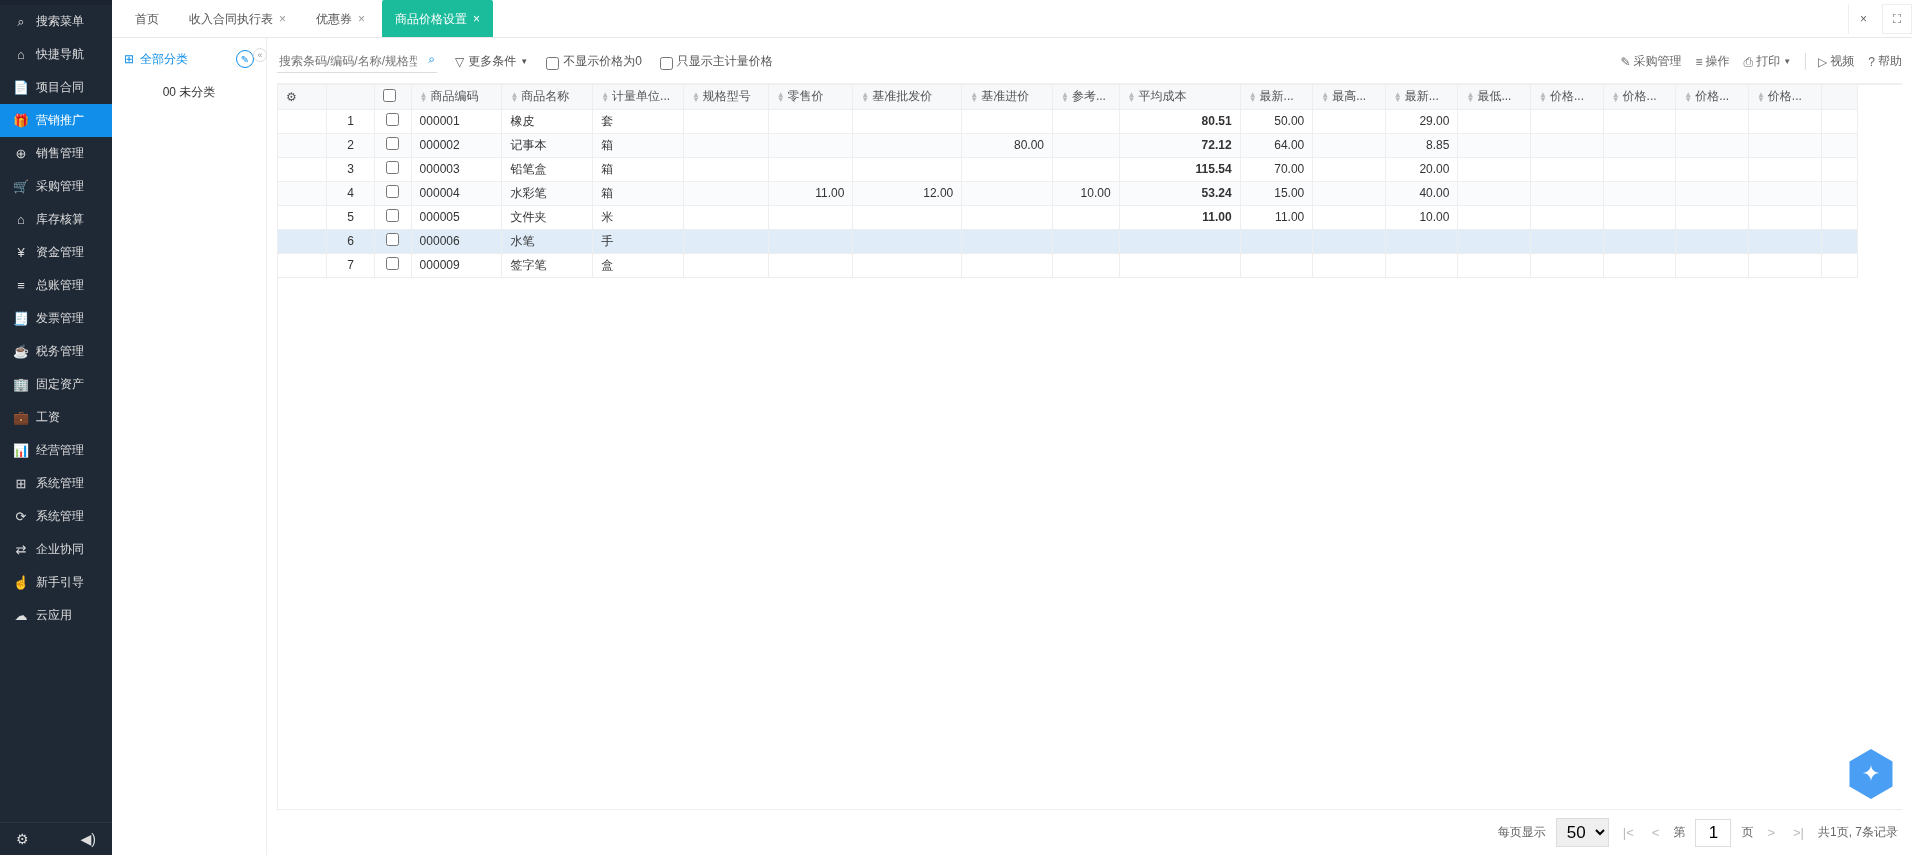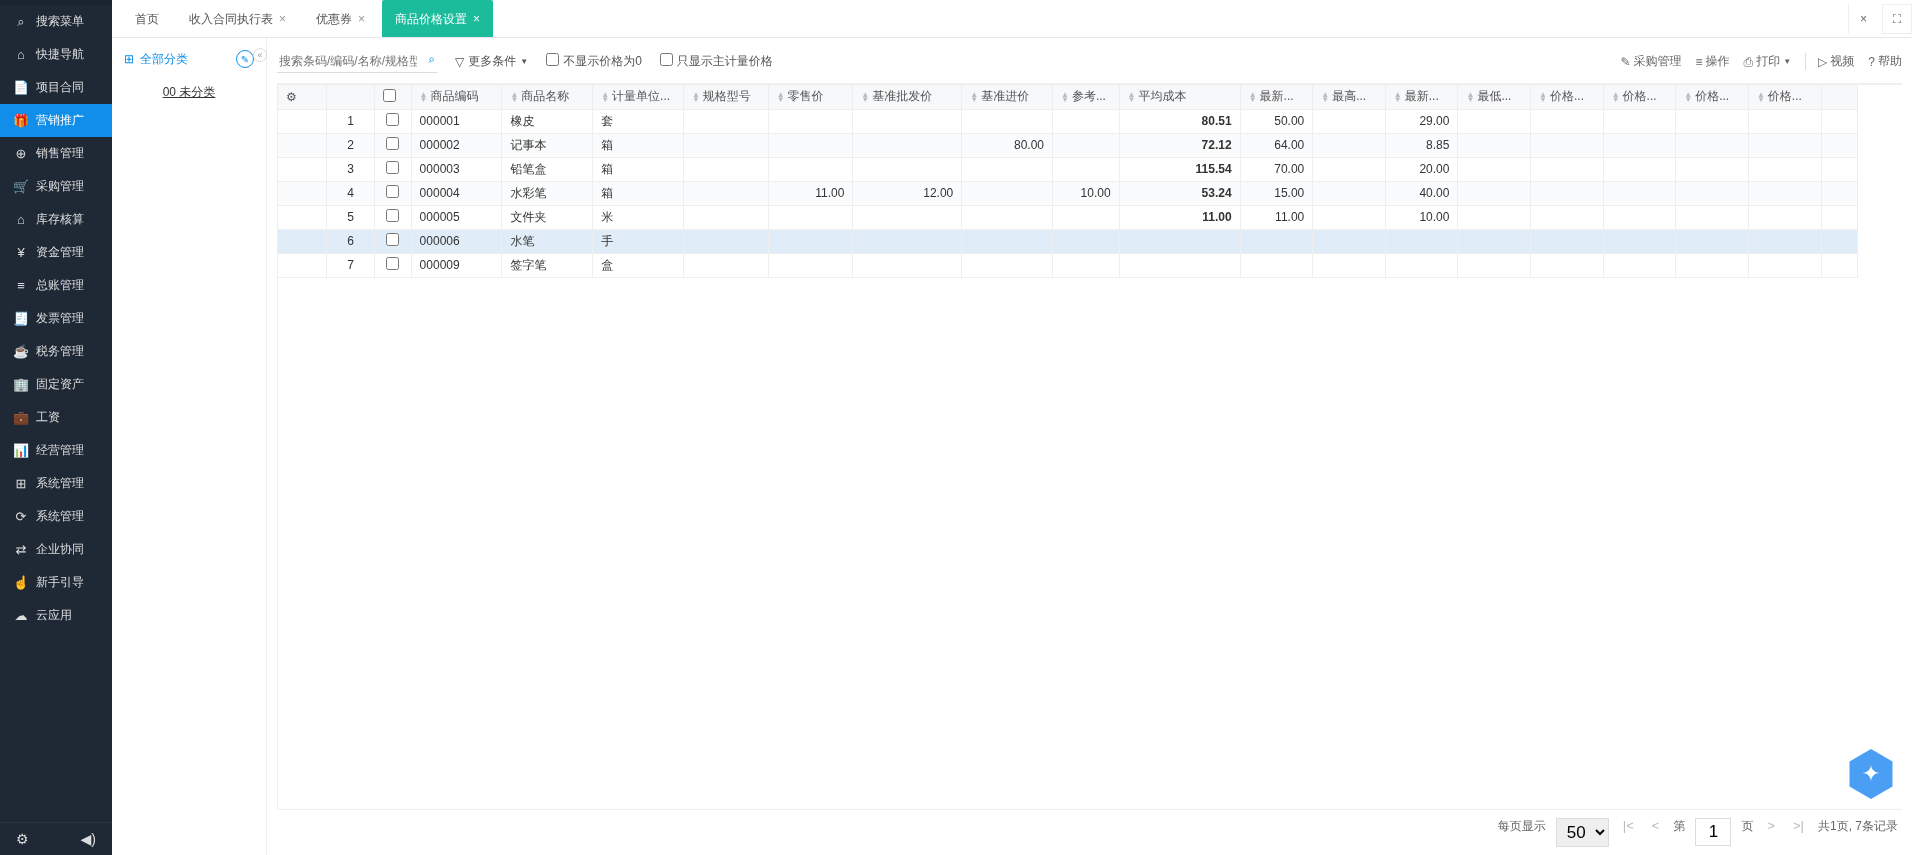--- a/index.html
+++ b/index.html
@@ -23,30 +23,30 @@
 .tab.active .close { color: #fff; }
 .tabsbar-right { position: absolute; right: 0; display: flex; align-items: center; gap: 4px; }
 .tabsbar-right .btn { width: 30px; height: 30px; display: flex; align-items: center; justify-content: center; border-left: 1px solid #eee; cursor: pointer; color: #666; }
 
 .workarea { flex: 1; display: flex; }
 
 .category-panel { width: 155px; border-right: 1px solid #eee; padding: 8px; position: relative; display: flex; flex-direction: column; }
 .cat-header { display: flex; align-items: center; gap: 6px; color: #108ee9; font-size: 12px; padding: 4px; }
 .cat-header .edit-btn { margin-left: auto; border: 1px solid #108ee9; border-radius: 50%; width: 18px; height: 18px; display: flex; align-items: center; justify-content: center; font-size: 10px; cursor: pointer; }
 .cat-collapse { position: absolute; right: -1px; top: 10px; width: 14px; height: 14px; background: #fff; border: 1px solid #ddd; border-radius: 50%; display: flex; align-items: center; justify-content: center; font-size: 9px; color: #999; cursor: pointer; }
-.cat-tree { padding: 8px 4px; text-decoration: underline; }
+.cat-tree { padding: 8px 4px; }
 .cat-node { padding: 4px 8px; font-size: 12px; color: #333; text-align: center; cursor: pointer; }
 
 .content { flex: 1; display: flex; flex-direction: column; padding: 8px 10px 0 10px; min-width: 0; }
 .toolbar { display: flex; align-items: center; gap: 18px; padding: 4px 0 10px 0; border-bottom: 1px solid #f0f0f0; }
 .search-box { position: relative; width: 160px; }
 .search-box input { width: 100%; border: none; border-bottom: 1px solid #ddd; padding: 4px 20px 4px 2px; font-size: 12px; outline: none; }
 .search-box .search-icn { position: absolute; right: 2px; top: 2px; color: #108ee9; font-size: 12px; cursor: pointer; }
 .filter-btn { display: flex; align-items: center; gap: 4px; color: #555; cursor: pointer; font-size: 12px; }
-.chk { display: flex; align-items: flex-start; gap: 4px; color: #555; font-size: 12px; cursor: pointer; }
+.chk { display: flex; align-items: flex-end; gap: 4px; color: #555; font-size: 12px; cursor: pointer; }
 .chk input { margin: 0; }
 .toolbar-right { margin-left: auto; display: flex; align-items: center; gap: 14px; }
 .tool-link { color: #666; font-size: 12px; display: flex; align-items: center; gap: 3px; cursor: pointer; }
 .tool-link.sep { border-left: 1px solid #ddd; padding-left: 12px; }
 
 .grid-wrapper { flex: 1; display: flex; flex-direction: column; min-height: 0; }
 .grid-scroll { overflow-x: auto; flex: 1; border-left: 1px solid #eee; border-top: 1px solid #eee; }
 .grid { border-collapse: collapse; table-layout: fixed; width: 1580px; }
 .grid th, .grid td { border-right: 1px solid #eee; border-bottom: 1px solid #eee; padding: 0 8px; height: 24px; font-size: 12px; white-space: nowrap; overflow: hidden; text-overflow: ellipsis; }
 .grid th { background: #f7f8fa; font-weight: normal; color: #555; position: relative; text-align: left; }
@@ -70,21 +70,21 @@
 .col-new2 { width: 60px; text-align: right; }
 .col-low { width: 60px; text-align: right; }
 .col-p1 { width: 60px; text-align: right; }
 .col-p2 { width: 60px; text-align: right; }
 .col-p3 { width: 60px; text-align: right; }
 .col-p4 { width: 60px; text-align: right; }
 .col-ext { width: 30px; }
 td.num { text-align: right; }
 td.ctr { text-align: center; }
 
-.pager { display: flex; align-items: flex-start; justify-content: flex-end; gap: 10px; padding: 8px 4px; border-top: 1px solid #eee; font-size: 12px; color: #666; }
+.pager { display: flex; align-items: center; justify-content: flex-end; gap: 10px; padding: 8px 4px; border-top: 1px solid #eee; font-size: 12px; color: #666; }
 .pager select, .pager input { border: 1px solid #ddd; padding: 3px 6px; font-size: 17px; }
 .pager input { width: 36px; text-align: center; }
 .pager .pg-btn { color: #bbb; cursor: pointer; padding: 0 4px; font-size: 13px; }
 
 .float-bird { position: absolute; right: 16px; bottom: 56px; width: 50px; height: 50px; background: #4a9ff5; clip-path: polygon(50% 0, 93% 25%, 93% 75%, 50% 100%, 7% 75%, 7% 25%); display: flex; align-items: center; justify-content: center; color: #fff; font-size: 22px; cursor: pointer; }
 
 .fullscreen-btn { width: 22px; height: 22px; display:flex; align-items:center; justify-content:center; cursor:pointer; color:#888; border:1px solid #eee;}
 </style>
 </head>
 <body>

